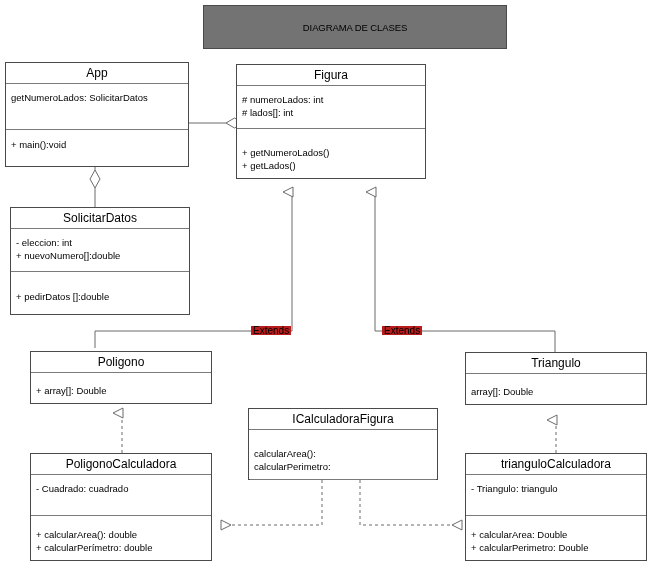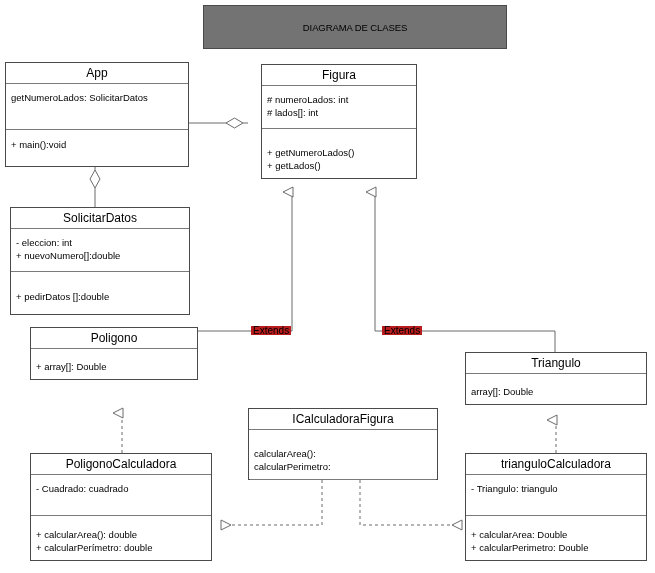--- a/index.html
+++ b/index.html
@@ -139,21 +139,21 @@
 <div class="uml-box" style="left:5px; top:62px; width:184px; height:105px;">
   <div class="uml-title">App</div>
   <div class="uml-compartment uml-sep" style="height:46px;">
     <div>getNumeroLados: SolicitarDatos</div>
   </div>
   <div class="uml-compartment uml-sep" style="height:38px; padding-top:8px;">
     <div>+ main():void</div>
   </div>
 </div>
 
-<div class="uml-box" style="left:261px; top:64px; width:156px; height:115px;">
+<div class="uml-box" style="left:236px; top:64px; width:190px; height:115px;">
   <div class="uml-title">Figura</div>
   <div class="uml-compartment uml-sep" style="height:43px;">
     <div># numeroLados: int</div>
     <div># lados[]: int</div>
   </div>
   <div class="uml-compartment uml-sep" style="height:51px; padding-top:17px;">
     <div>+ getNumeroLados()</div>
     <div>+ getLados()</div>
   </div>
 </div>
@@ -162,21 +162,21 @@
   <div class="uml-title">SolicitarDatos</div>
   <div class="uml-compartment uml-sep" style="height:43px;">
     <div>- eleccion: int</div>
     <div>+ nuevoNumero[]:double</div>
   </div>
   <div class="uml-compartment uml-sep" style="height:44px; padding-top:18px;">
     <div>+ pedirDatos []:double</div>
   </div>
 </div>
 
-<div class="uml-box" style="left:30px; top:327px; width:168px; height:53px;">
+<div class="uml-box" style="left:30px; top:351px; width:182px; height:53px;">
   <div class="uml-title">Poligono</div>
   <div class="uml-compartment uml-sep" style="height:32px; padding-top:11px;">
     <div>+ array[]: Double</div>
   </div>
 </div>
 
 <div class="uml-box" style="left:465px; top:352px; width:182px; height:53px;">
   <div class="uml-title">Triangulo</div>
   <div class="uml-compartment uml-sep" style="height:32px; padding-top:11px;">
     <div>array[]: Double</div>

